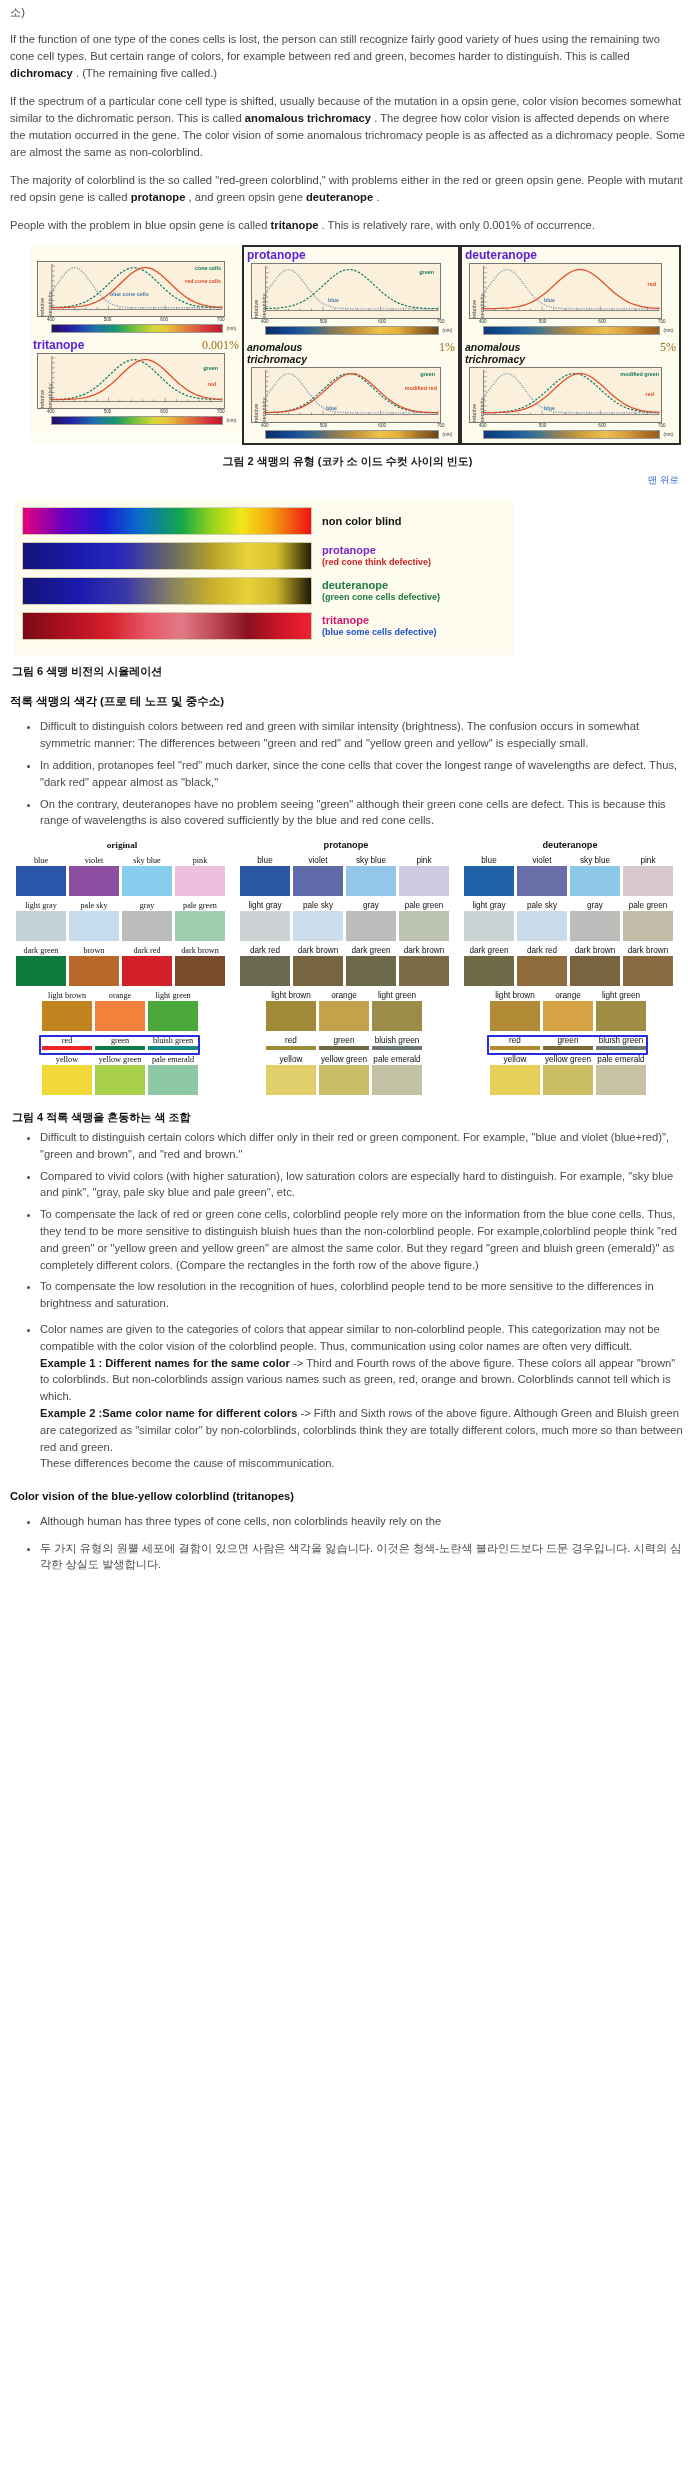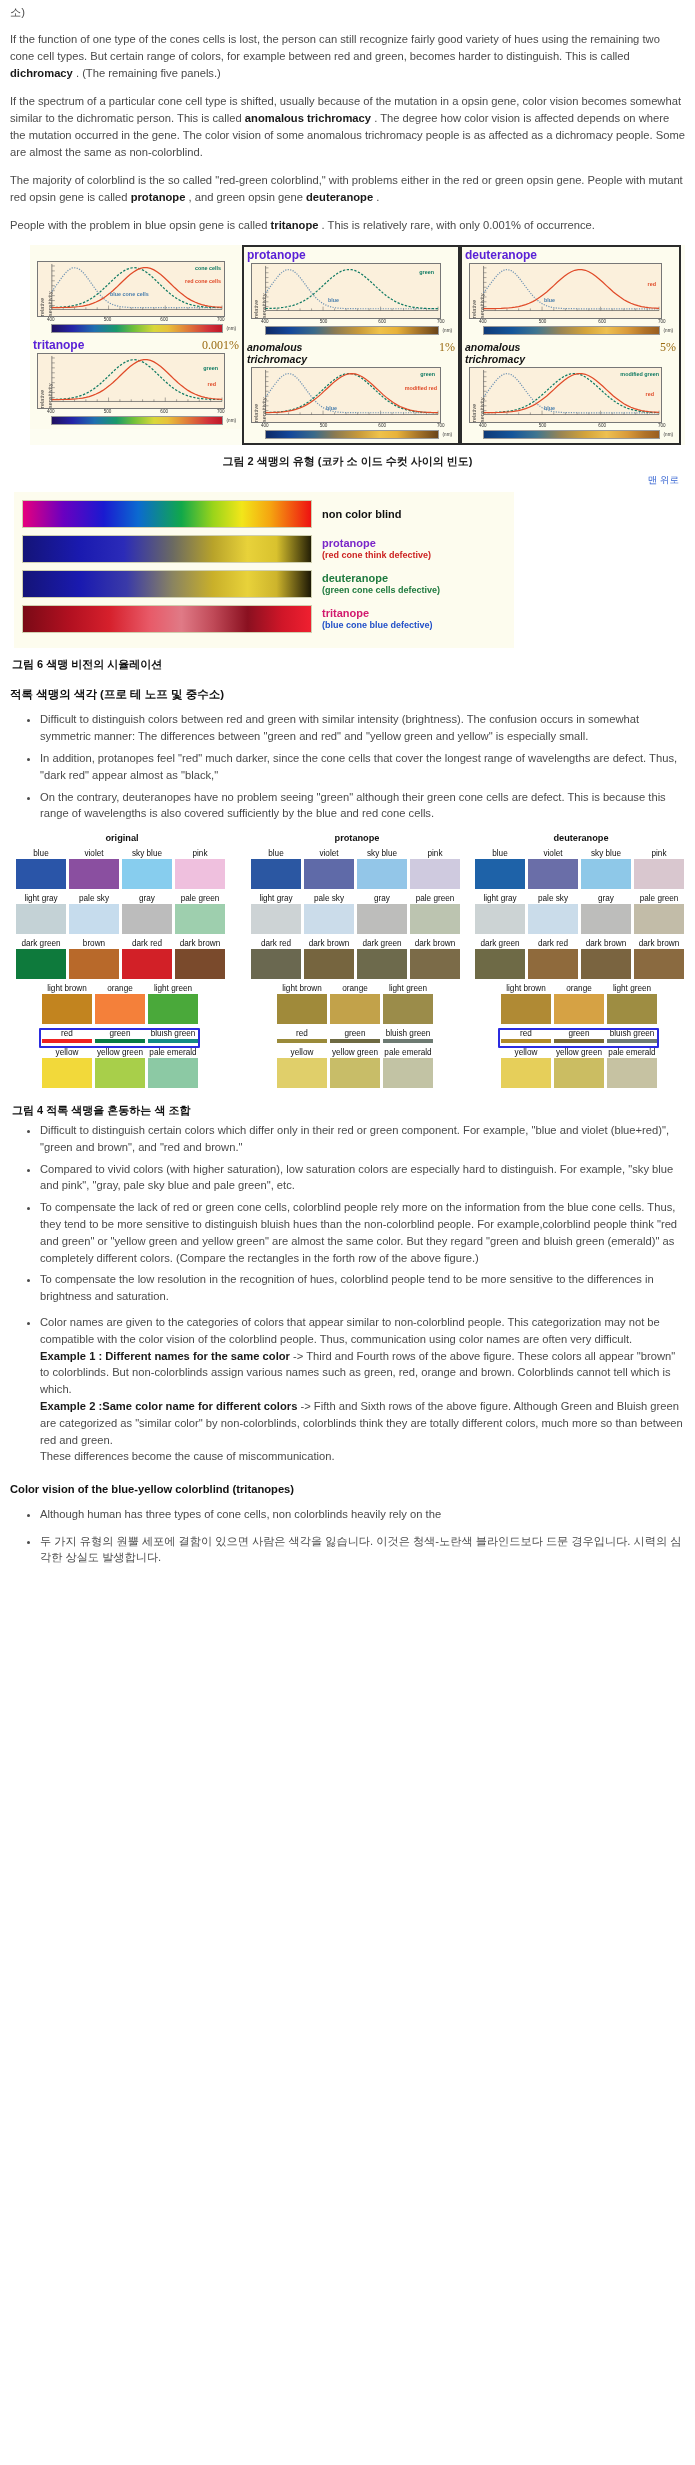--- a/index.html
+++ b/index.html
@@ -37,21 +37,21 @@
   .curvesvg { position:absolute; inset:0; }
   .spectrum { height:9px; margin:1px 17px 2px 16px; border:1px solid #999; position:relative; }
   .nmtag { position:absolute; right:-14px; bottom:-1px; font-size:4.6px; color:#333; }
   .clab { position:absolute; font-size:5.4px; font-weight:bold; line-height:5.6px; }
   .clab.green { color:#0f7a63; }
   .clab.red { color:#e04a28; }
   .clab.blue { color:#4a7fae; }
 
   .fig-caption { text-align:center; font-size:11px; font-weight:bold; color:#1b1b1b;
                  margin:8px 0 4px 0; }
-  .toplink { text-align:right; font-size:9.5px; color:#2f5fd0; margin:2px 6px 5px 0; }
+  .toplink { text-align:right; font-size:9.5px; color:#2f5fd0; margin:2px 6px 12px 0; }
   .toplink a { color:#2f5fd0; text-decoration:none; }
 
   
   h2.kr-head { font-size:19px; font-weight:bold; color:#000; margin:12px 0 10px 0; letter-spacing:-0.2px; }
   h3.kr-sub { font-size:11.5px; font-weight:bold; color:#111; margin:14px 0 8px 0; }
   h3.kr-sub2 { font-size:11.2px; font-weight:bold; color:#111; margin:16px 0 8px 0; }
 
   
   .fig3 { width:500px; background:#fdfcee; padding:8px 7px 8px 8px; margin:2px 0 0 4px; }
   .simrow { display:flex; align-items:center; margin-bottom:7px; }
@@ -77,21 +77,21 @@
   .hlbox { position:absolute; border:2px solid #2b2be0; border-radius:1px; top:-1px; height:30px; }
 </style>
 </head>
 <body>
 
 <div class="page">
 
   <div class="tiny-top">소)</div>
 
   <div id="paras">
-      <p class="body-text"><span>If the function of one type of the cones cells is lost, the person can still recognize fairly good variety of hues using the remaining two cone cell types. But certain range of colors, for example between red and green, becomes harder to distinguish. This is called </span><b>dichromacy</b><span> . (The remaining five panels.)</span></p>
+      <p class="body-text"><span>If the function of one type of the cones cells is lost, the person can still recognize fairly good variety of hues using the remaining two cone cell types. But certain range of colors, for example between red and green, becomes harder to distinguish. This is called </span><b>dichromacy</b><span> . (The remaining five called.)</span></p>
       <p class="body-text"><span>If the spectrum of a particular cone cell type is shifted, usually because of the mutation in a opsin gene, color vision becomes somewhat similar to the dichromatic person. This is called </span><b>anomalous trichromacy</b><span> . The degree how color vision is affected depends on where the mutation occurred in the gene. The color vision of some anomalous trichromacy people is as affected as a dichromacy people. Some are almost the same as non-colorblind.</span></p>
       <p class="body-text"><span>The majority of colorblind is the so called "red-green colorblind," with problems either in the red or green opsin gene. People with mutant red opsin gene is called </span><b>protanope</b><span> , and green opsin gene </span><b>deuteranope</b><span> .</span></p>
       <p class="body-text"><span>People with the problem in blue opsin gene is called </span><b>tritanope</b><span> . This is relatively rare, with only 0.001% of occurrence.</span></p>
     </div>
 
   <div class="fig2-wrap">
     <div class="fig2" id="fig2">
         <div class="panelcol" style="width: 212px;">
           <div class="pcell">
             <div class="ptitle"></div>
@@ -433,34 +433,34 @@
         <div class="simbar" style="background: linear-gradient(to right, rgb(20, 20, 120) 0%, rgb(26, 26, 176) 20%, rgb(58, 58, 168) 36%, rgb(138, 132, 96) 52%, rgb(201, 176, 42) 66%, rgb(232, 210, 58) 78%, rgb(205, 180, 44) 88%, rgb(29, 24, 5) 100%);"></div>
         <div class="simlabel">
           <div class="lname" style="color: rgb(31, 122, 63);">deuteranope</div>
           <div class="lsub" style="color: rgb(31, 122, 63);">(green cone cells defective)</div>
         </div>
       </div>
       <div class="simrow">
         <div class="simbar" style="background: linear-gradient(to right, rgb(122, 10, 22) 0%, rgb(177, 16, 32) 16%, rgb(214, 32, 44) 30%, rgb(232, 90, 104) 44%, rgb(224, 122, 134) 55%, rgb(192, 74, 88) 66%, rgb(138, 16, 32) 78%, rgb(208, 22, 40) 90%, rgb(239, 32, 48) 100%);"></div>
         <div class="simlabel">
           <div class="lname" style="color: rgb(210, 26, 110);">tritanope</div>
-          <div class="lsub" style="color: rgb(34, 80, 200);">(blue cone blue defective)</div>
+          <div class="lsub" style="color: rgb(34, 80, 200);">(blue some cells defective)</div>
         </div>
       </div>
     </div>
   <div style="font-size:11px;font-weight:bold;color:#111;margin:8px 0 2px 2px;">그림 6 색맹 비전의 시율레이션</div>
 
   <h3 class="kr-sub">적록 색맹의 색각 (프로 테 노프 및 중수소)</h3>
   <ul class="bul" id="bul1">
       <li>Difficult to distinguish colors between red and green with similar intensity (brightness). The confusion occurs in somewhat symmetric manner: The differences between "green and red" and "yellow green and yellow" is especially small.</li>
       <li>In addition, protanopes feel "red" much darker, since the cone cells that cover the longest range of wavelengths are defect. Thus, "dark red" appear almost as "black,"</li>
       <li>On the contrary, deuteranopes have no problem seeing "green" although their green cone cells are defect. This is because this range of wavelengths is also covered sufficiently by the blue and red cone cells.</li>
     </ul>
 
-  <div class="fig4" id="fig4"><div class="grp" style="margin-right: 23px;"><div class="grptitle">original</div><div class="swrow hlrow" style="margin-bottom: 4px;">
+  <div class="fig4" id="fig4"><div class="grp" style="margin-right: 12px; font-family: Liberation Serif, serif;"><div class="grptitle">original</div><div class="swrow hlrow" style="margin-bottom: 4px;">
           <div class="sw">
             <div class="cap">blue</div>
             <div class="box" style="background: rgb(42, 85, 168);"></div>
           </div>
           <div class="sw">
             <div class="cap">violet</div>
             <div class="box" style="background: rgb(138, 79, 160);"></div>
           </div>
           <div class="sw">
             <div class="cap">sky blue</div>

